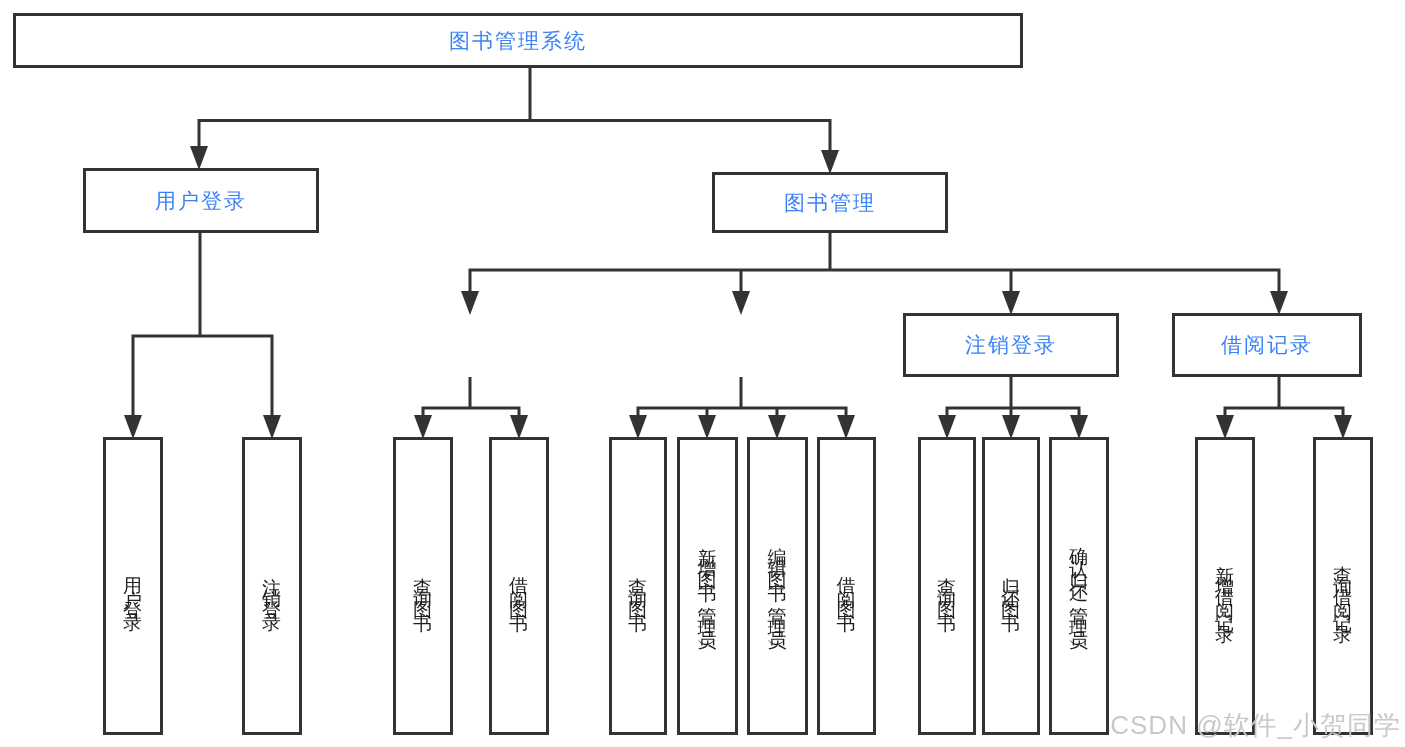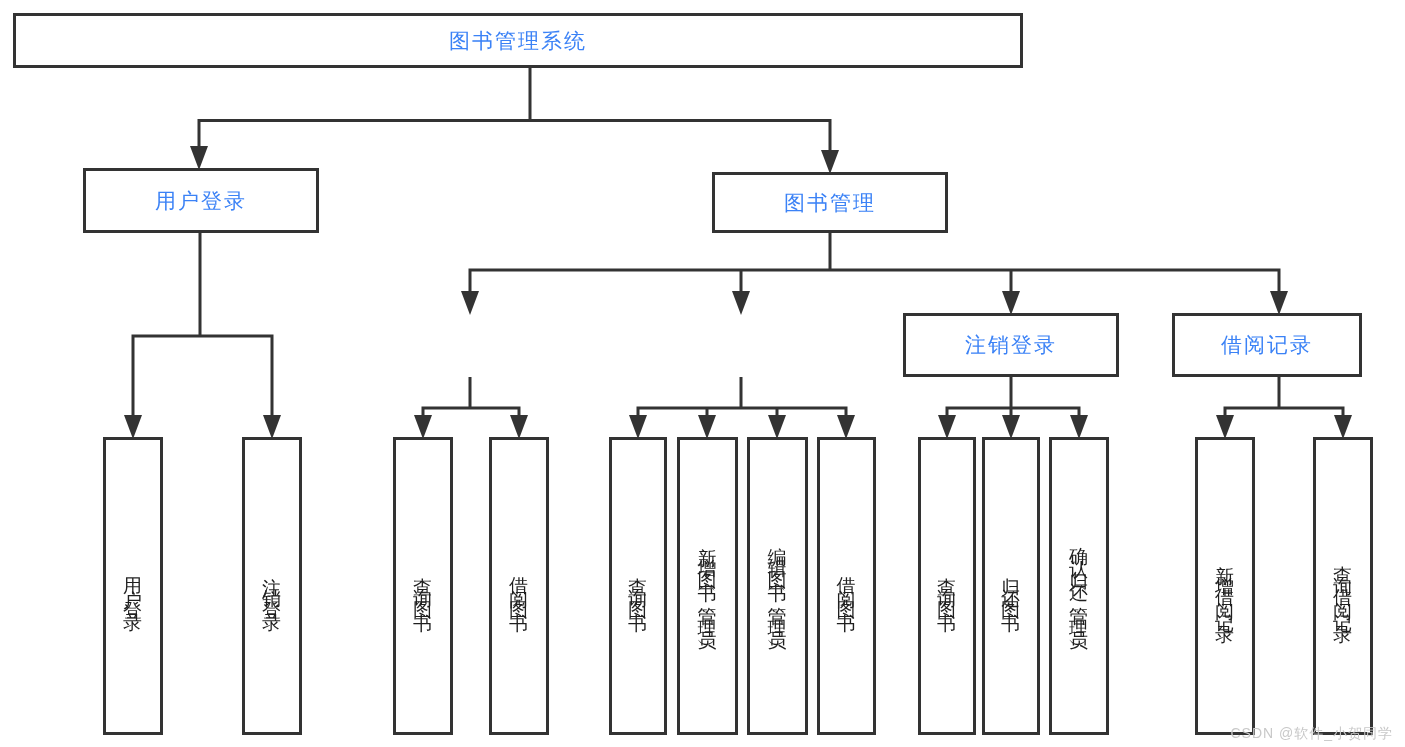--- a/index.html
+++ b/index.html
@@ -42,23 +42,23 @@
   .node.v span {
     writing-mode: vertical-rl;
     text-orientation: mixed;
     font-size: 19px;
     line-height: 1;
     letter-spacing: 12px;
     color: #1f1f1f;
   }
   #watermark {
     position: absolute;
-    right: 12px;
+    right: 4px;
     bottom: 4px;
-    font-size: 14px;
+    font-size: 26px;
     color: #c8c8c8;
     letter-spacing: 1px;
     white-space: nowrap;
   }
   .cline {
     stroke: #333333;
     stroke-width: 3;
     fill: none;
   }
   .ahead {

